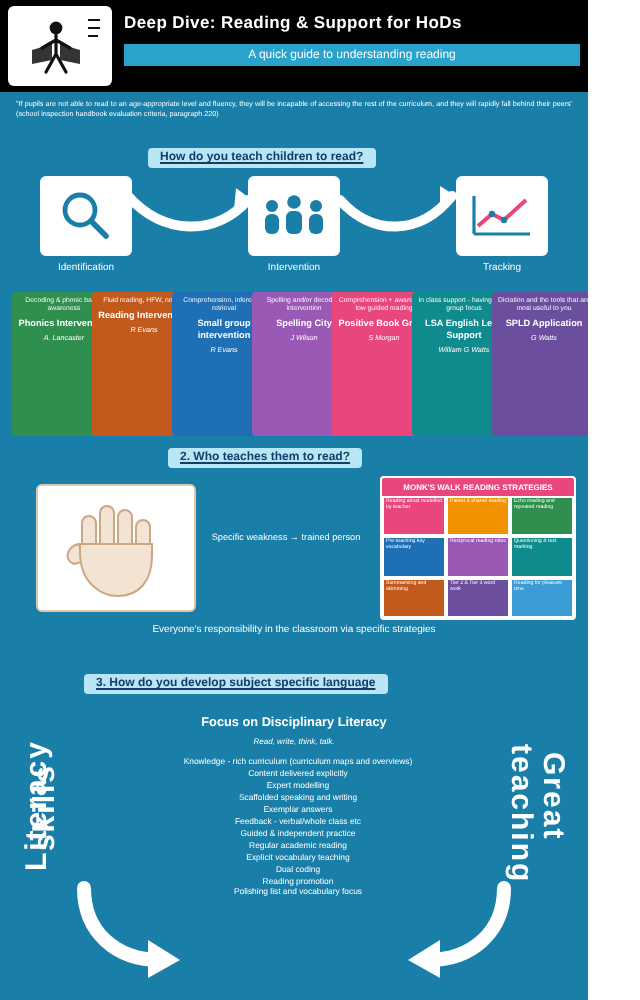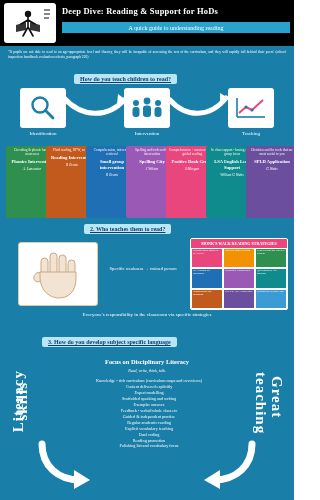--- a/index.html
+++ b/index.html
@@ -1,17 +1,17 @@
 <!DOCTYPE html>
 <html><head>
 <meta charset="utf-8">
 <style>
   html,body{margin:0;padding:0;}
   body{width:294px;height:500px;background:#ffffff;font-family:"Liberation Sans",sans-serif;overflow:hidden;}
-  #page{position:relative;width:294px;height:500px;background:#1a7fa8;overflow:hidden;font-family:Liberation Serif, serif;}
+  #page{position:relative;width:294px;height:500px;background:#1a7fa8;overflow:hidden;}
 
   
   .hdr{position:absolute;left:0;top:0;width:294px;height:46px;background:#000000;}
   .hdr-logo{position:absolute;left:4px;top:3px;width:52px;height:40px;background:#ffffff;border-radius:3px;display:flex;align-items:center;justify-content:center;}
   .hdr-title{position:absolute;left:62px;top:6px;width:228px;color:#ffffff;font-size:8.5px;font-weight:bold;letter-spacing:.2px;}
   .hdr-sub{position:absolute;left:62px;top:22px;width:228px;height:11px;background:#2aa3cc;color:#ffffff;font-size:6px;display:flex;align-items:center;justify-content:center;}
 
   
   .intro{position:absolute;left:8px;top:50px;width:278px;color:#ffffff;font-size:3.6px;line-height:1.5;text-align:justify;}
 

